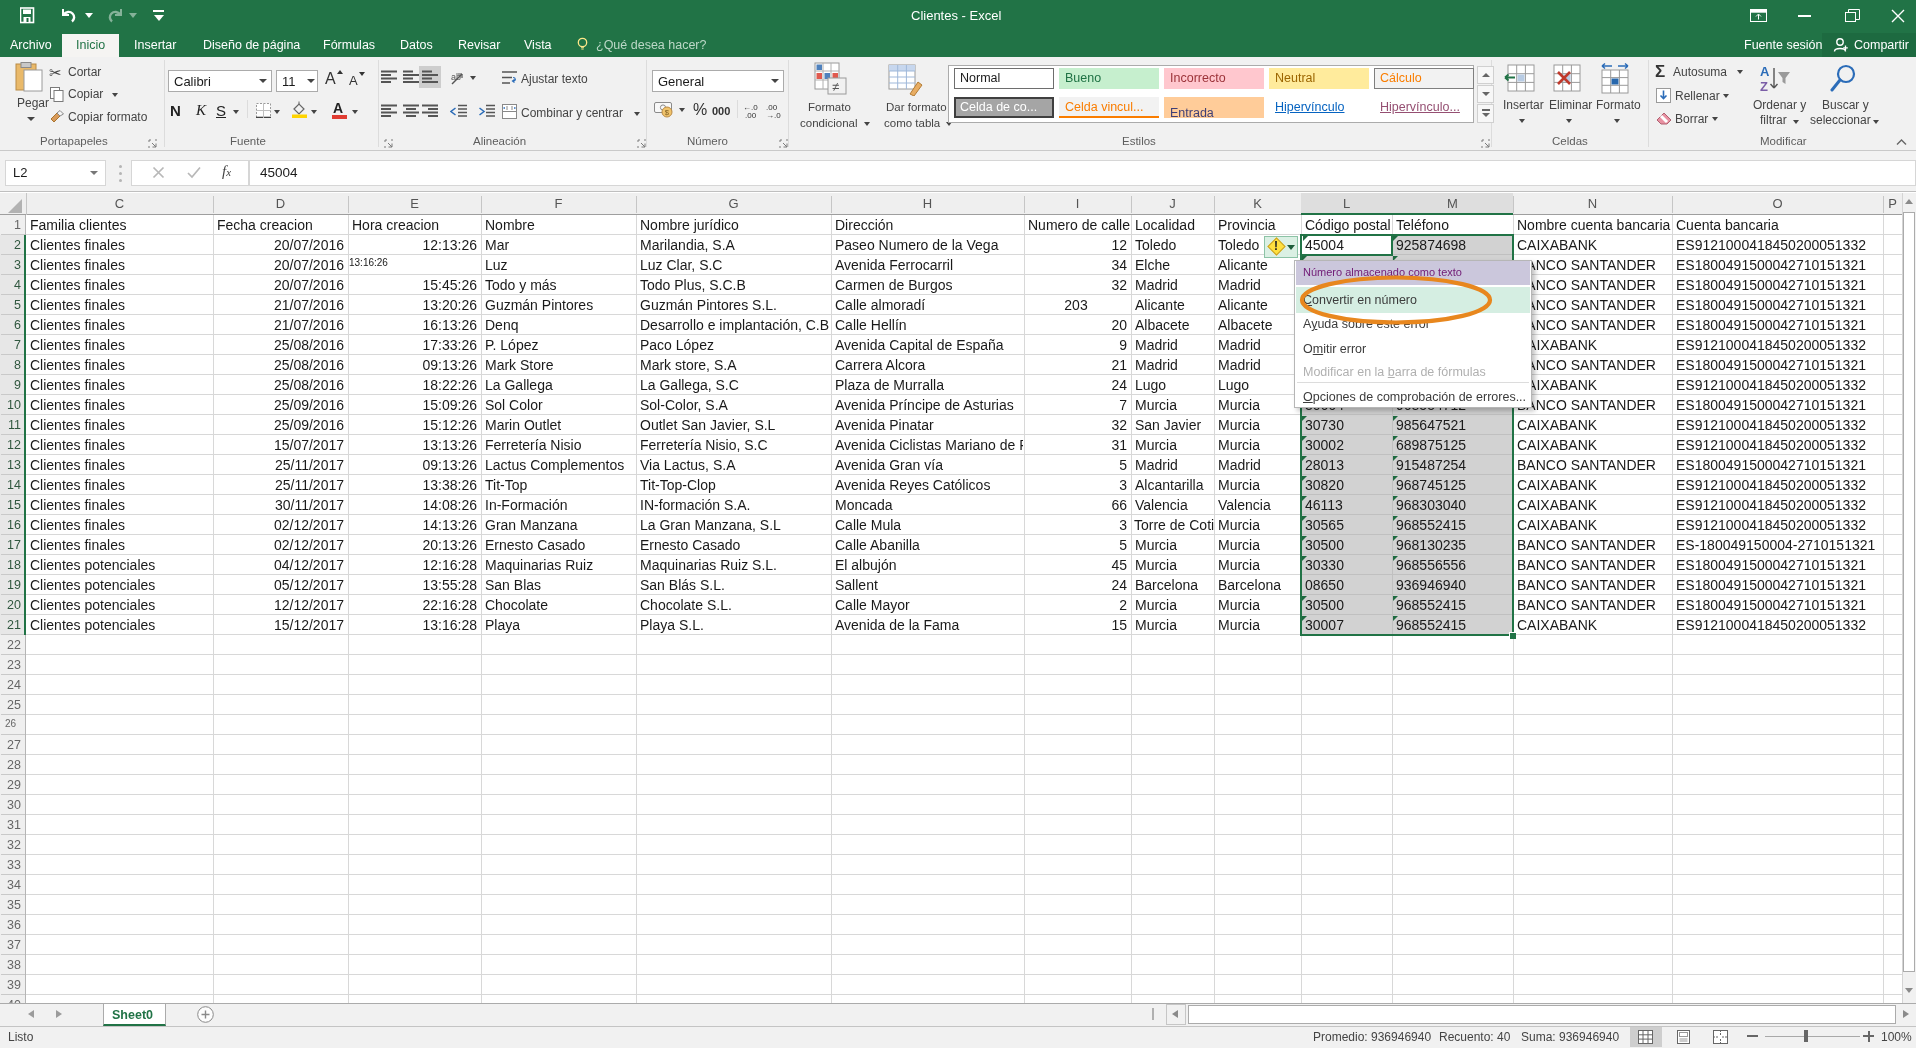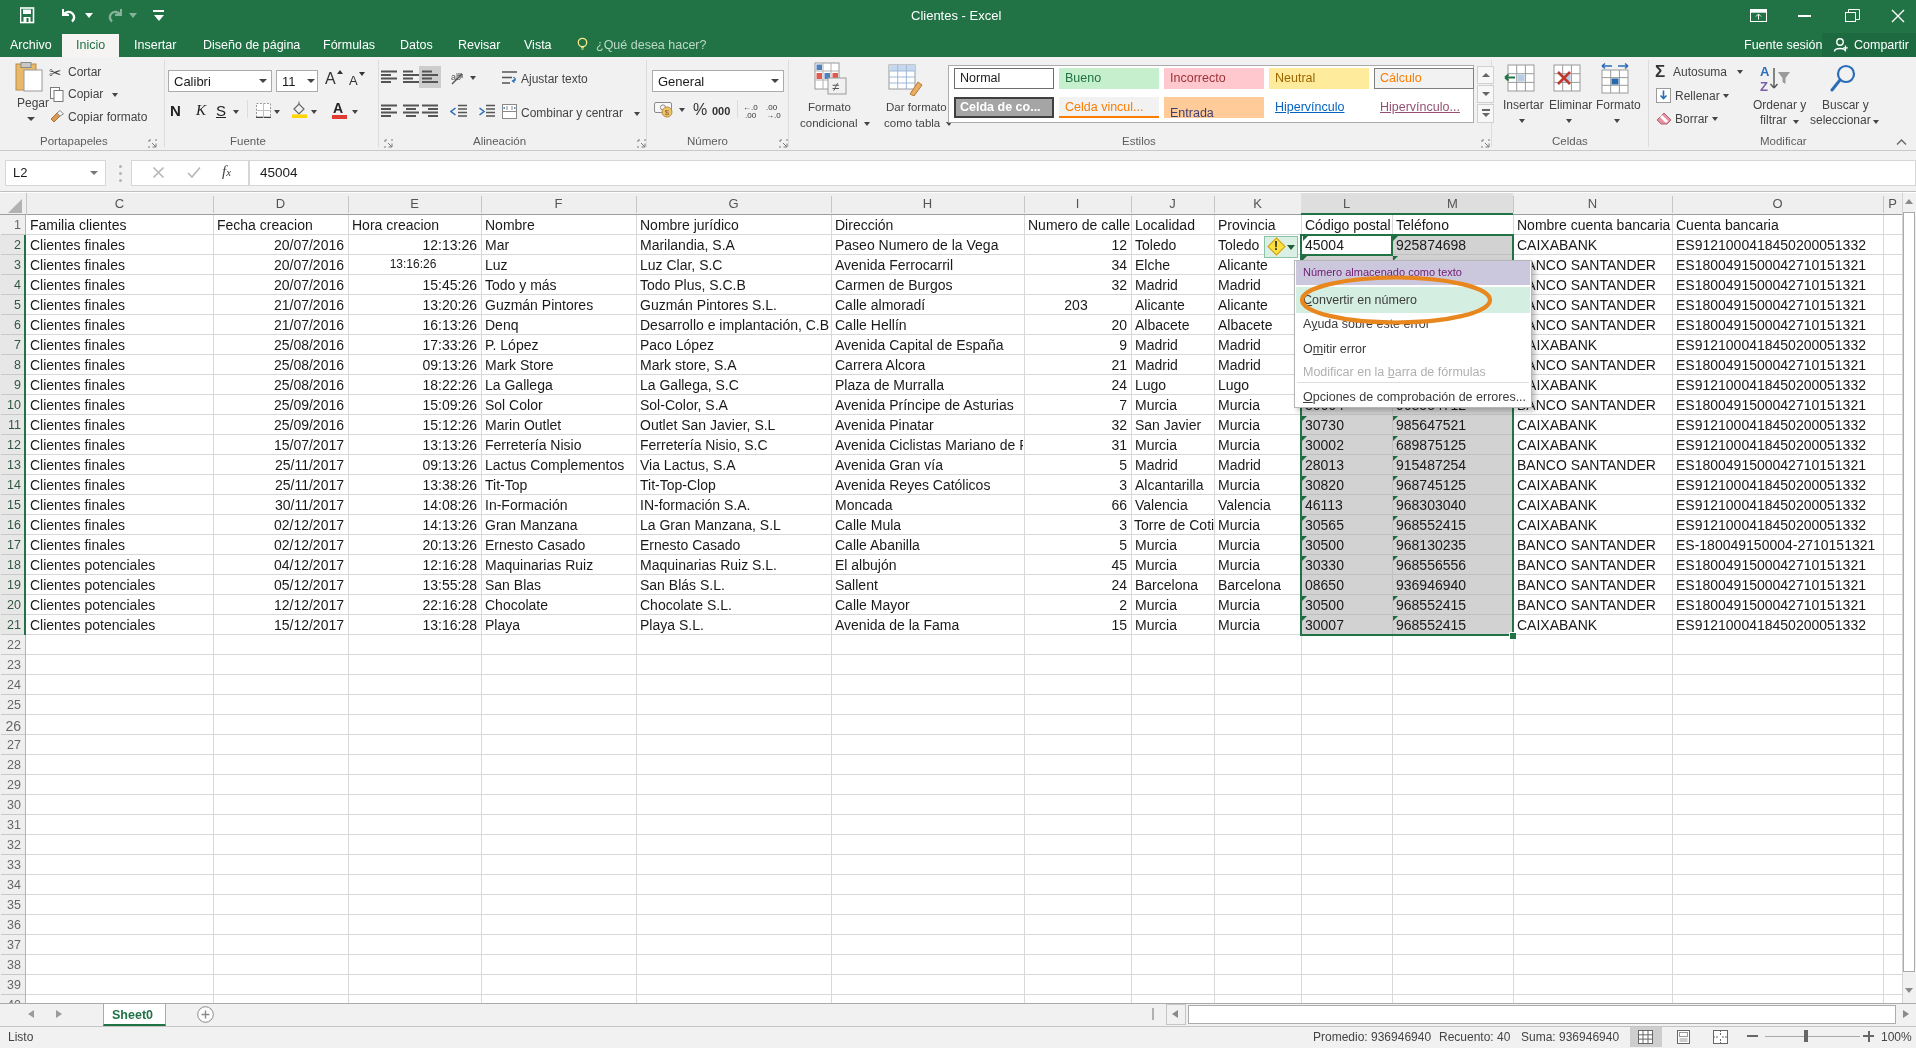--- a/index.html
+++ b/index.html
@@ -259,21 +259,21 @@
 <div class="tx" style="left:960px;top:71px;color:#1a1a1a;font-size:12.5px;">Normal</div>
 <div class="ab" style="left:1059px;top:68px;width:100px;height:21px;background:#c6efce;border:1px solid #c6efce"></div>
 <div class="tx" style="left:1065px;top:71px;color:#1f7244;font-size:12.5px;">Bueno</div>
 <div class="ab" style="left:1164px;top:68px;width:100px;height:21px;background:#ffc7ce;border:1px solid #ffc7ce"></div>
 <div class="tx" style="left:1170px;top:71px;color:#9c3339;font-size:12.5px;">Incorrecto</div>
 <div class="ab" style="left:1269px;top:68px;width:100px;height:21px;background:#ffeb9c;border:1px solid #ffeb9c"></div>
 <div class="tx" style="left:1275px;top:71px;color:#9c6500;font-size:12.5px;">Neutral</div>
 <div class="ab" style="left:1374px;top:68px;width:100px;height:21px;background:#f2f2f2;border:1px solid #7f7f7f"></div>
 <div class="tx" style="left:1380px;top:71px;color:#fa7d00;font-size:12.5px;">Cálculo</div>
 <div class="ab" style="left:954px;top:97px;width:100px;height:21px;background:#a5a5a5;border:2px solid #3f3f3f"></div>
-<div class="tx" style="left:960px;top:100px;color:#fff;font-size:12.5px;font-weight:bold;">Celda de co...</div>
+<div class="tx" style="left:960px;top:100px;color:#fff;font-size:12.5px;">Celda de co...</div>
 <div class="ab" style="left:1059px;top:97px;width:100px;height:21px;background:#f2f2f2;border-bottom:2.5px double #fa7d00"></div>
 <div class="tx" style="left:1065px;top:100px;color:#fa7d00;font-size:12.5px;">Celda vincul...</div>
 <div class="ab" style="left:1164px;top:97px;width:100px;height:21px;background:#ffcc99;border:1px solid #ffcc99"></div>
 <div class="tx" style="left:1170px;top:100px;color:#3f3f76;font-size:12.5px;margin-top:6px;">Entrada</div>
 <div class="ab" style="left:1269px;top:97px;width:100px;height:21px;background:transparent;"></div>
 <div class="tx" style="left:1275px;top:100px;color:#0563c1;font-size:12.5px;text-decoration:underline;">Hipervínculo</div>
 <div class="ab" style="left:1374px;top:97px;width:100px;height:21px;background:transparent;"></div>
 <div class="tx" style="left:1380px;top:100px;color:#954f72;font-size:12.5px;text-decoration:underline;">Hipervínculo...</div>
 <div class="ab" style="left:1477px;top:66px;width:17px;height:18px;border:1px solid #d0d0d0;background:#f7f7f7"></div>
 <div class="ab" style="left:1482px;top:73px;width:0;height:0;border-left:4px solid transparent;border-right:4px solid transparent;border-bottom:4.5px solid #666"></div>
@@ -454,21 +454,21 @@
 <div class="tx" style="left:0;top:618px;width:21px;text-align:right;color:#30573F;font-size:12.5px">21</div>
 <div class="ab" style="left:1px;top:634px;width:24px;height:1px;background:#c9c9c9"></div>
 <div class="tx" style="left:0;top:638px;width:21px;text-align:right;color:#666;font-size:12.5px">22</div>
 <div class="ab" style="left:1px;top:654px;width:24px;height:1px;background:#c9c9c9"></div>
 <div class="tx" style="left:0;top:658px;width:21px;text-align:right;color:#666;font-size:12.5px">23</div>
 <div class="ab" style="left:1px;top:674px;width:24px;height:1px;background:#c9c9c9"></div>
 <div class="tx" style="left:0;top:678px;width:21px;text-align:right;color:#666;font-size:12.5px">24</div>
 <div class="ab" style="left:1px;top:694px;width:24px;height:1px;background:#c9c9c9"></div>
 <div class="tx" style="left:0;top:698px;width:21px;text-align:right;color:#666;font-size:12.5px">25</div>
 <div class="ab" style="left:1px;top:714px;width:24px;height:1px;background:#c9c9c9"></div>
-<div class="tx" style="left:0;top:718px;width:21px;text-align:right;color:#666;font-size:14px">26</div>
+<div class="tx" style="left:0;top:718px;width:21px;text-align:center;color:#666;font-size:10px">26</div>
 <div class="ab" style="left:1px;top:734px;width:24px;height:1px;background:#c9c9c9"></div>
 <div class="tx" style="left:0;top:738px;width:21px;text-align:right;color:#666;font-size:12.5px">27</div>
 <div class="ab" style="left:1px;top:754px;width:24px;height:1px;background:#c9c9c9"></div>
 <div class="tx" style="left:0;top:758px;width:21px;text-align:right;color:#666;font-size:12.5px">28</div>
 <div class="ab" style="left:1px;top:774px;width:24px;height:1px;background:#c9c9c9"></div>
 <div class="tx" style="left:0;top:778px;width:21px;text-align:right;color:#666;font-size:12.5px">29</div>
 <div class="ab" style="left:1px;top:794px;width:24px;height:1px;background:#c9c9c9"></div>
 <div class="tx" style="left:0;top:798px;width:21px;text-align:right;color:#666;font-size:12.5px">30</div>
 <div class="ab" style="left:1px;top:814px;width:24px;height:1px;background:#c9c9c9"></div>
 <div class="tx" style="left:0;top:818px;width:21px;text-align:right;color:#666;font-size:12.5px">31</div>
@@ -589,21 +589,21 @@
 <div class="tx" style="left:835px;width:188px;top:237px;height:17px;overflow:hidden;color:#1a1a1a;font-size:14px">Paseo Numero de la Vega</div>
 <div class="tx" style="left:1025px;width:102px;text-align:right;top:237px;height:17px;overflow:hidden;color:#1a1a1a;font-size:14px">12</div>
 <div class="tx" style="left:1135px;width:78px;top:237px;height:17px;overflow:hidden;color:#1a1a1a;font-size:14px">Toledo</div>
 <div class="tx" style="left:1218px;width:82px;top:237px;height:17px;overflow:hidden;color:#1a1a1a;font-size:14px">Toledo</div>
 <div class="tx" style="left:1305px;width:86px;top:237px;height:17px;overflow:hidden;color:#1a1a1a;font-size:14px">45004</div>
 <div class="tx" style="left:1396px;width:116px;top:237px;height:17px;overflow:hidden;color:#1a1a1a;font-size:14px">925874698</div>
 <div class="tx" style="left:1517px;width:154px;top:237px;height:17px;overflow:hidden;color:#1a1a1a;font-size:14px">CAIXABANK</div>
 <div class="tx" style="left:1676px;width:206px;top:237px;height:17px;overflow:hidden;color:#1a1a1a;font-size:14px">ES9121000418450200051332</div>
 <div class="tx" style="left:30px;width:182px;top:257px;height:17px;overflow:hidden;color:#1a1a1a;font-size:14px">Clientes finales</div>
 <div class="tx" style="left:214px;width:130px;text-align:right;top:257px;height:17px;overflow:hidden;color:#1a1a1a;font-size:14px">20/07/2016</div>
-<div class="tx" style="left:349px;width:128px;text-align:center;top:257px;height:17px;overflow:hidden;color:#1a1a1a;font-size:12px">13:16:26</div>
+<div class="tx" style="left:349px;width:128px;text-align:left;top:257px;height:17px;overflow:hidden;color:#1a1a1a;font-size:10px">13:16:26</div>
 <div class="tx" style="left:485px;width:150px;top:257px;height:17px;overflow:hidden;color:#1a1a1a;font-size:14px">Luz</div>
 <div class="tx" style="left:640px;width:190px;top:257px;height:17px;overflow:hidden;color:#1a1a1a;font-size:14px">Luz Clar, S.C</div>
 <div class="tx" style="left:835px;width:188px;top:257px;height:17px;overflow:hidden;color:#1a1a1a;font-size:14px">Avenida Ferrocarril</div>
 <div class="tx" style="left:1025px;width:102px;text-align:right;top:257px;height:17px;overflow:hidden;color:#1a1a1a;font-size:14px">34</div>
 <div class="tx" style="left:1135px;width:78px;top:257px;height:17px;overflow:hidden;color:#1a1a1a;font-size:14px">Elche</div>
 <div class="tx" style="left:1218px;width:82px;top:257px;height:17px;overflow:hidden;color:#1a1a1a;font-size:14px">Alicante</div>
 <div class="tx" style="left:1305px;width:86px;top:257px;height:17px;overflow:hidden;color:#1a1a1a;font-size:14px">30001</div>
 <div class="tx" style="left:1396px;width:116px;top:257px;height:17px;overflow:hidden;color:#1a1a1a;font-size:14px">965874698</div>
 <div class="tx" style="left:1517px;width:154px;top:257px;height:17px;overflow:hidden;color:#1a1a1a;font-size:14px">BANCO SANTANDER</div>
 <div class="tx" style="left:1676px;width:206px;top:257px;height:17px;overflow:hidden;color:#1a1a1a;font-size:14px">ES1800491500042710151321</div>

